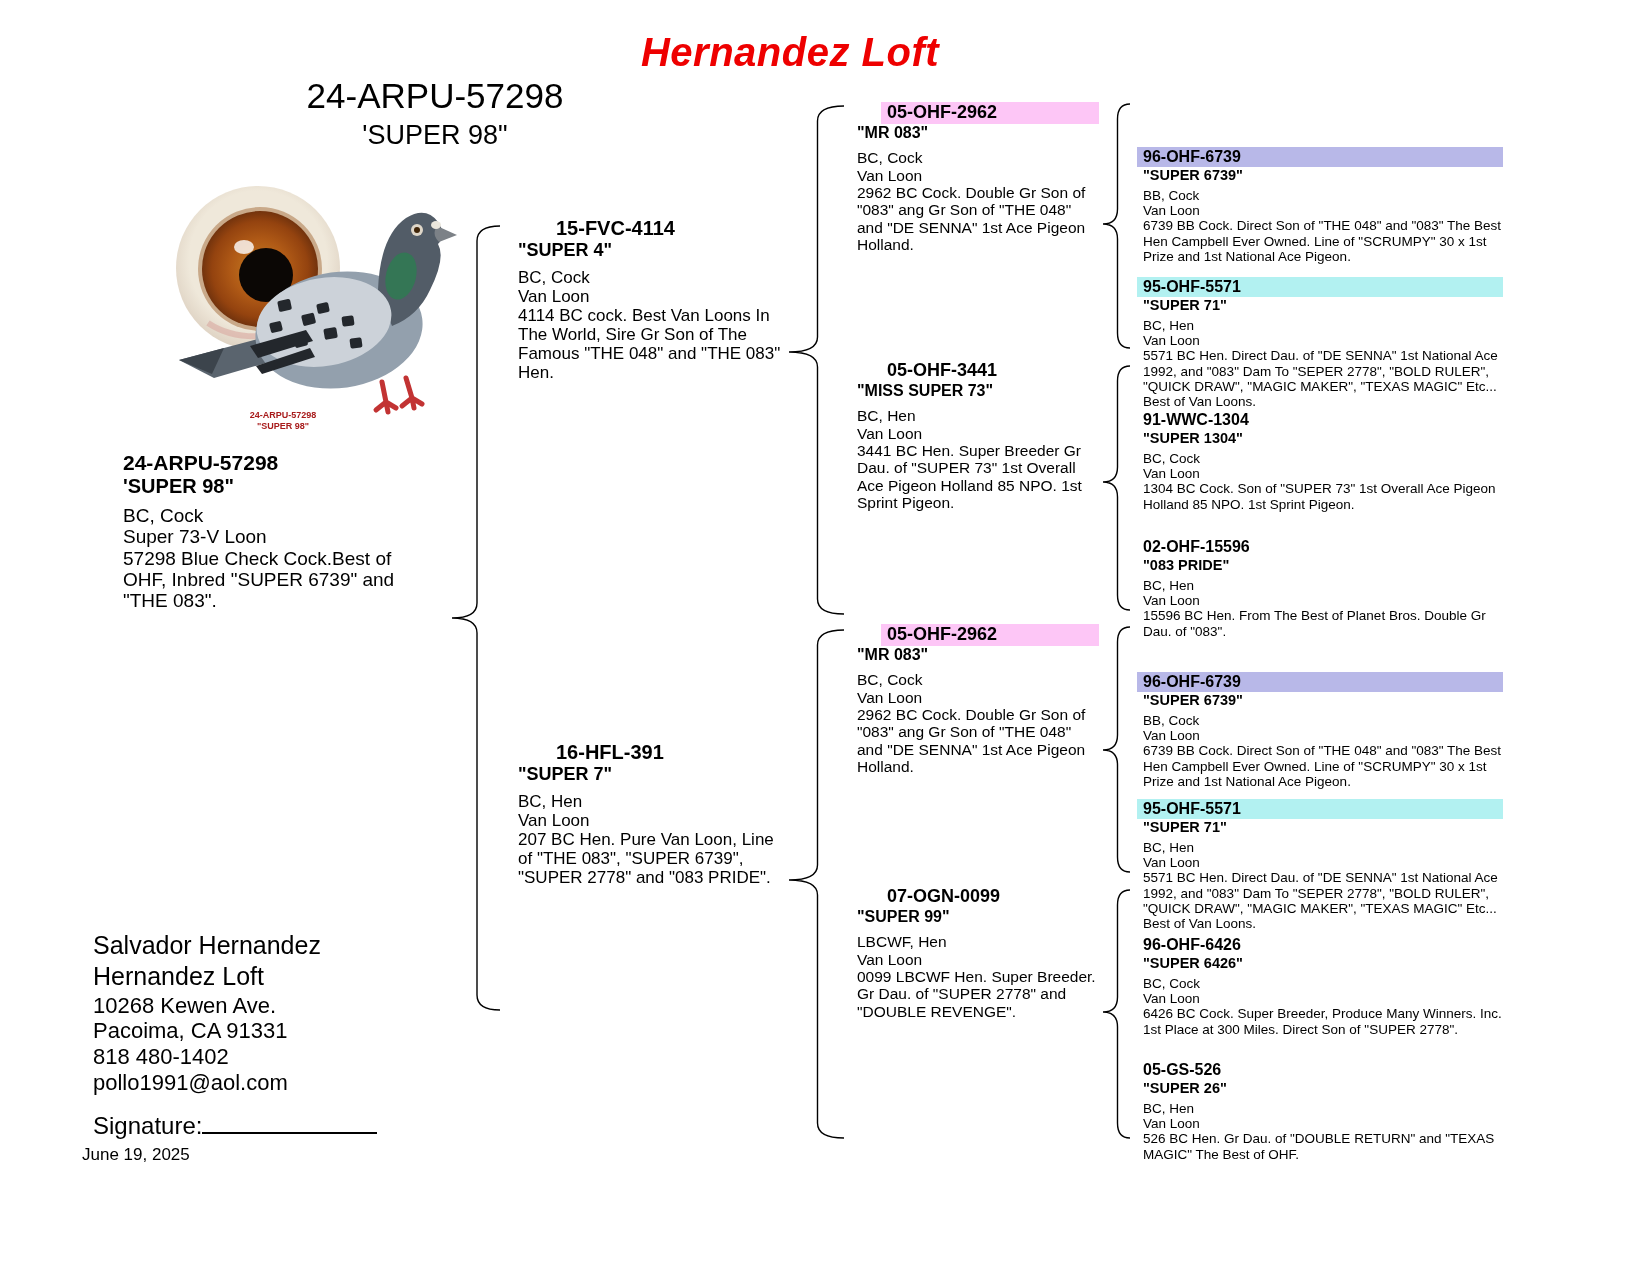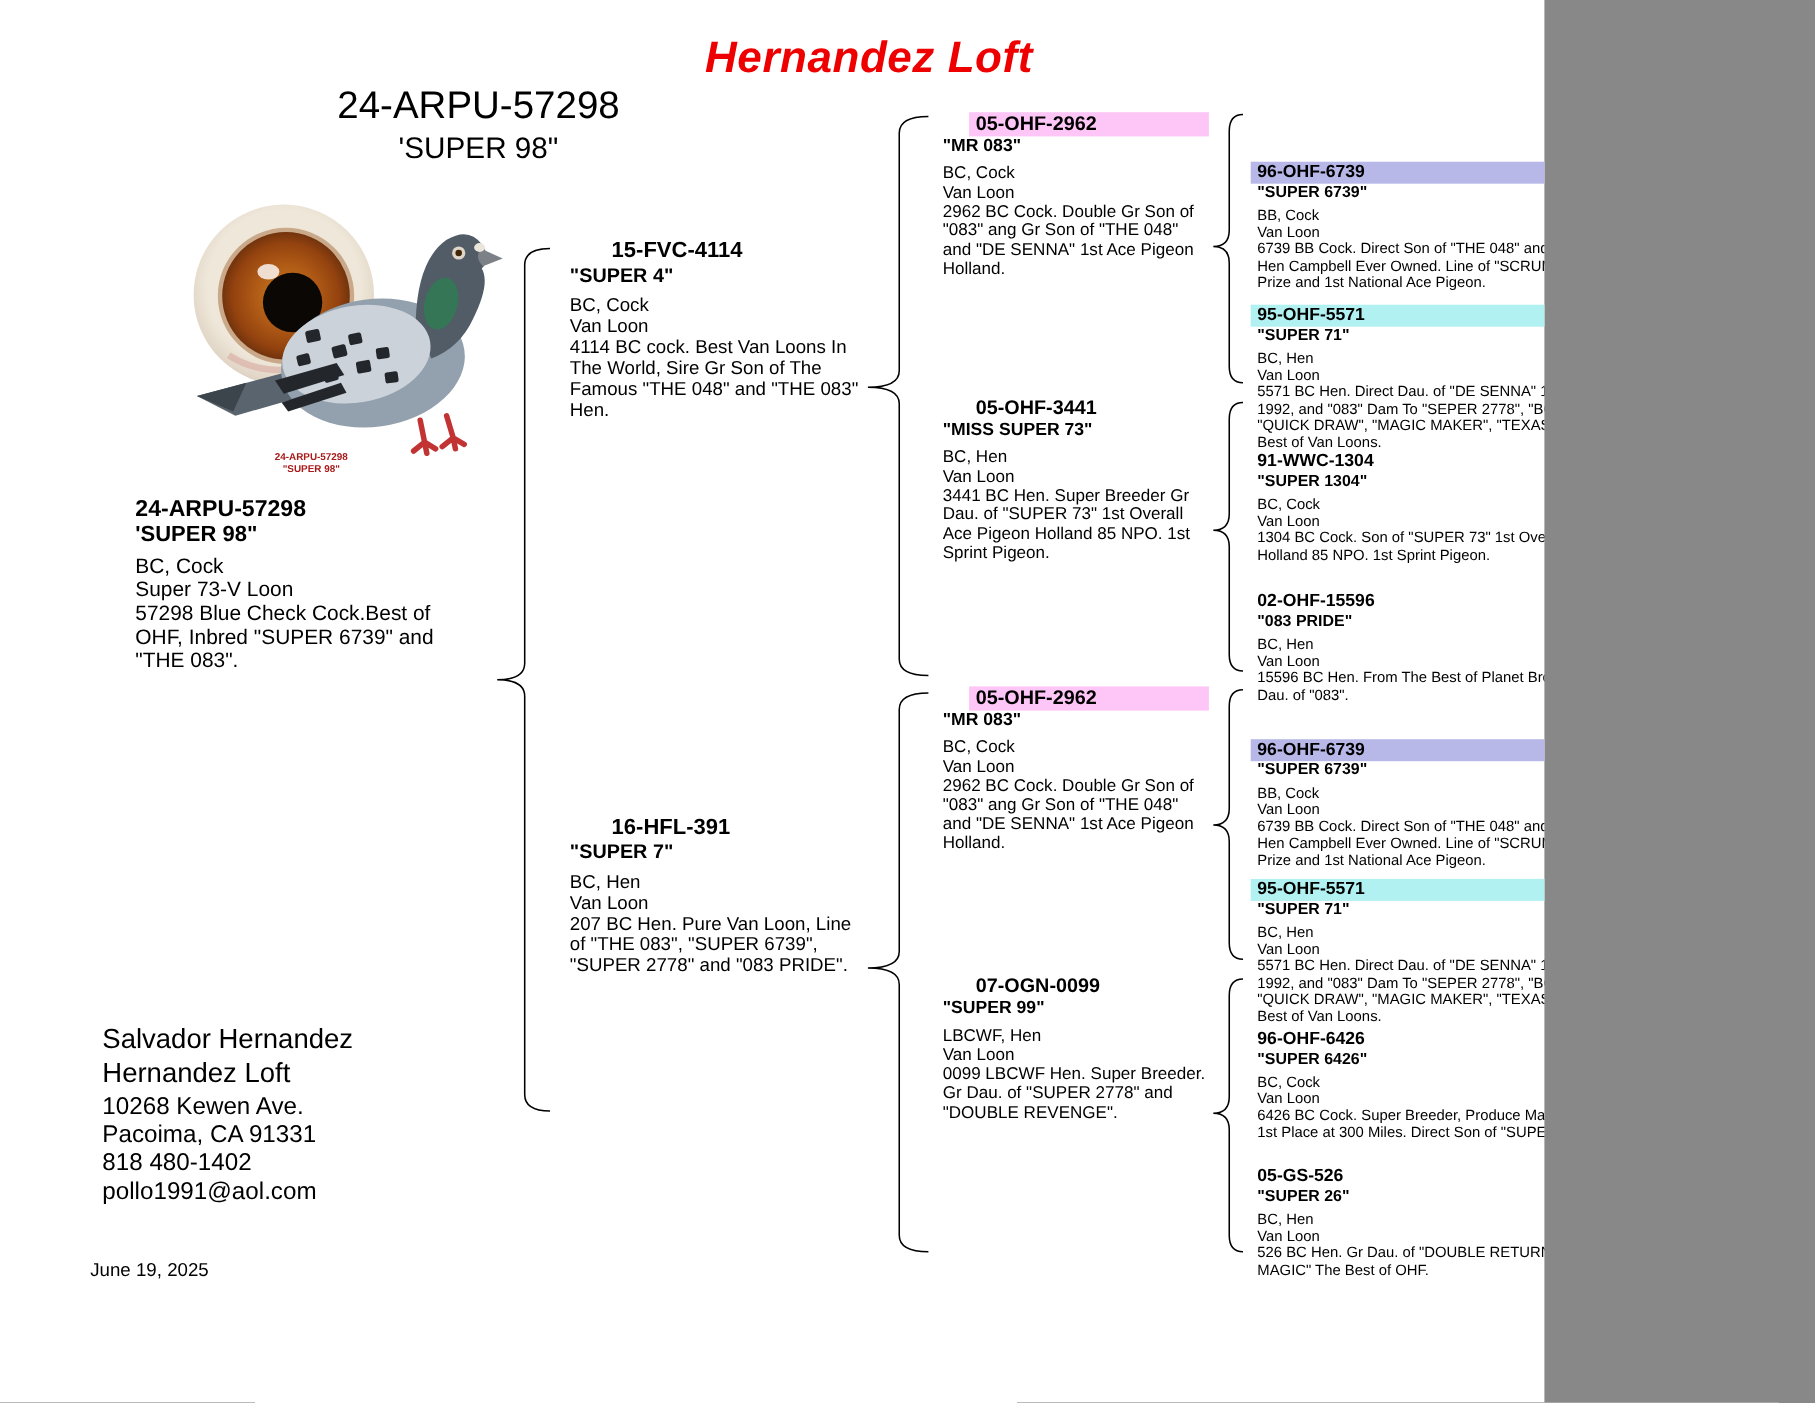--- a/index.html
+++ b/index.html
@@ -1,17 +1,17 @@
 <!DOCTYPE html>
 <html><head>
 <meta charset="utf-8">
 <style>
   html,body{margin:0;padding:0;background:#888;}
   #page{
-    position:relative;width:1404px;height:1275px;background:#ffffff;
+    position:relative;width:1650px;height:1275px;background:#ffffff;
     font-family:"Liberation Sans", sans-serif;color:#000;overflow:hidden;
   }
   .abs{position:absolute;}
   #title{
     left:0;top:30px;width:1580px;text-align:center;
     font-size:40px;font-weight:bold;font-style:italic;letter-spacing:.5px;
   }
   #main-band-large{left:270px;top:76px;width:330px;text-align:center;font-size:35px;}
   #main-name-large{left:270px;top:120px;width:330px;text-align:center;font-size:27px;}
   .bird{position:absolute;padding-left:6px;box-sizing:border-box;}
@@ -229,16 +229,19 @@
 
   <div class="abs" id="owner">
     <div class="big">Salvador Hernandez</div>
     <div class="big">Hernandez Loft</div>
     <div>10268 Kewen Ave.</div>
     <div>Pacoima, CA 91331</div>
     <div>818 480-1402</div>
     <div>pollo1991@aol.com</div>
   </div>
 
+  <div class="abs" id="signature">
+    <span>Signature:</span><span id="sig-line"></span>
+  </div>
   <div class="abs" id="date">June 19, 2025</div>
 
 
 </div>
 
 </body></html>

